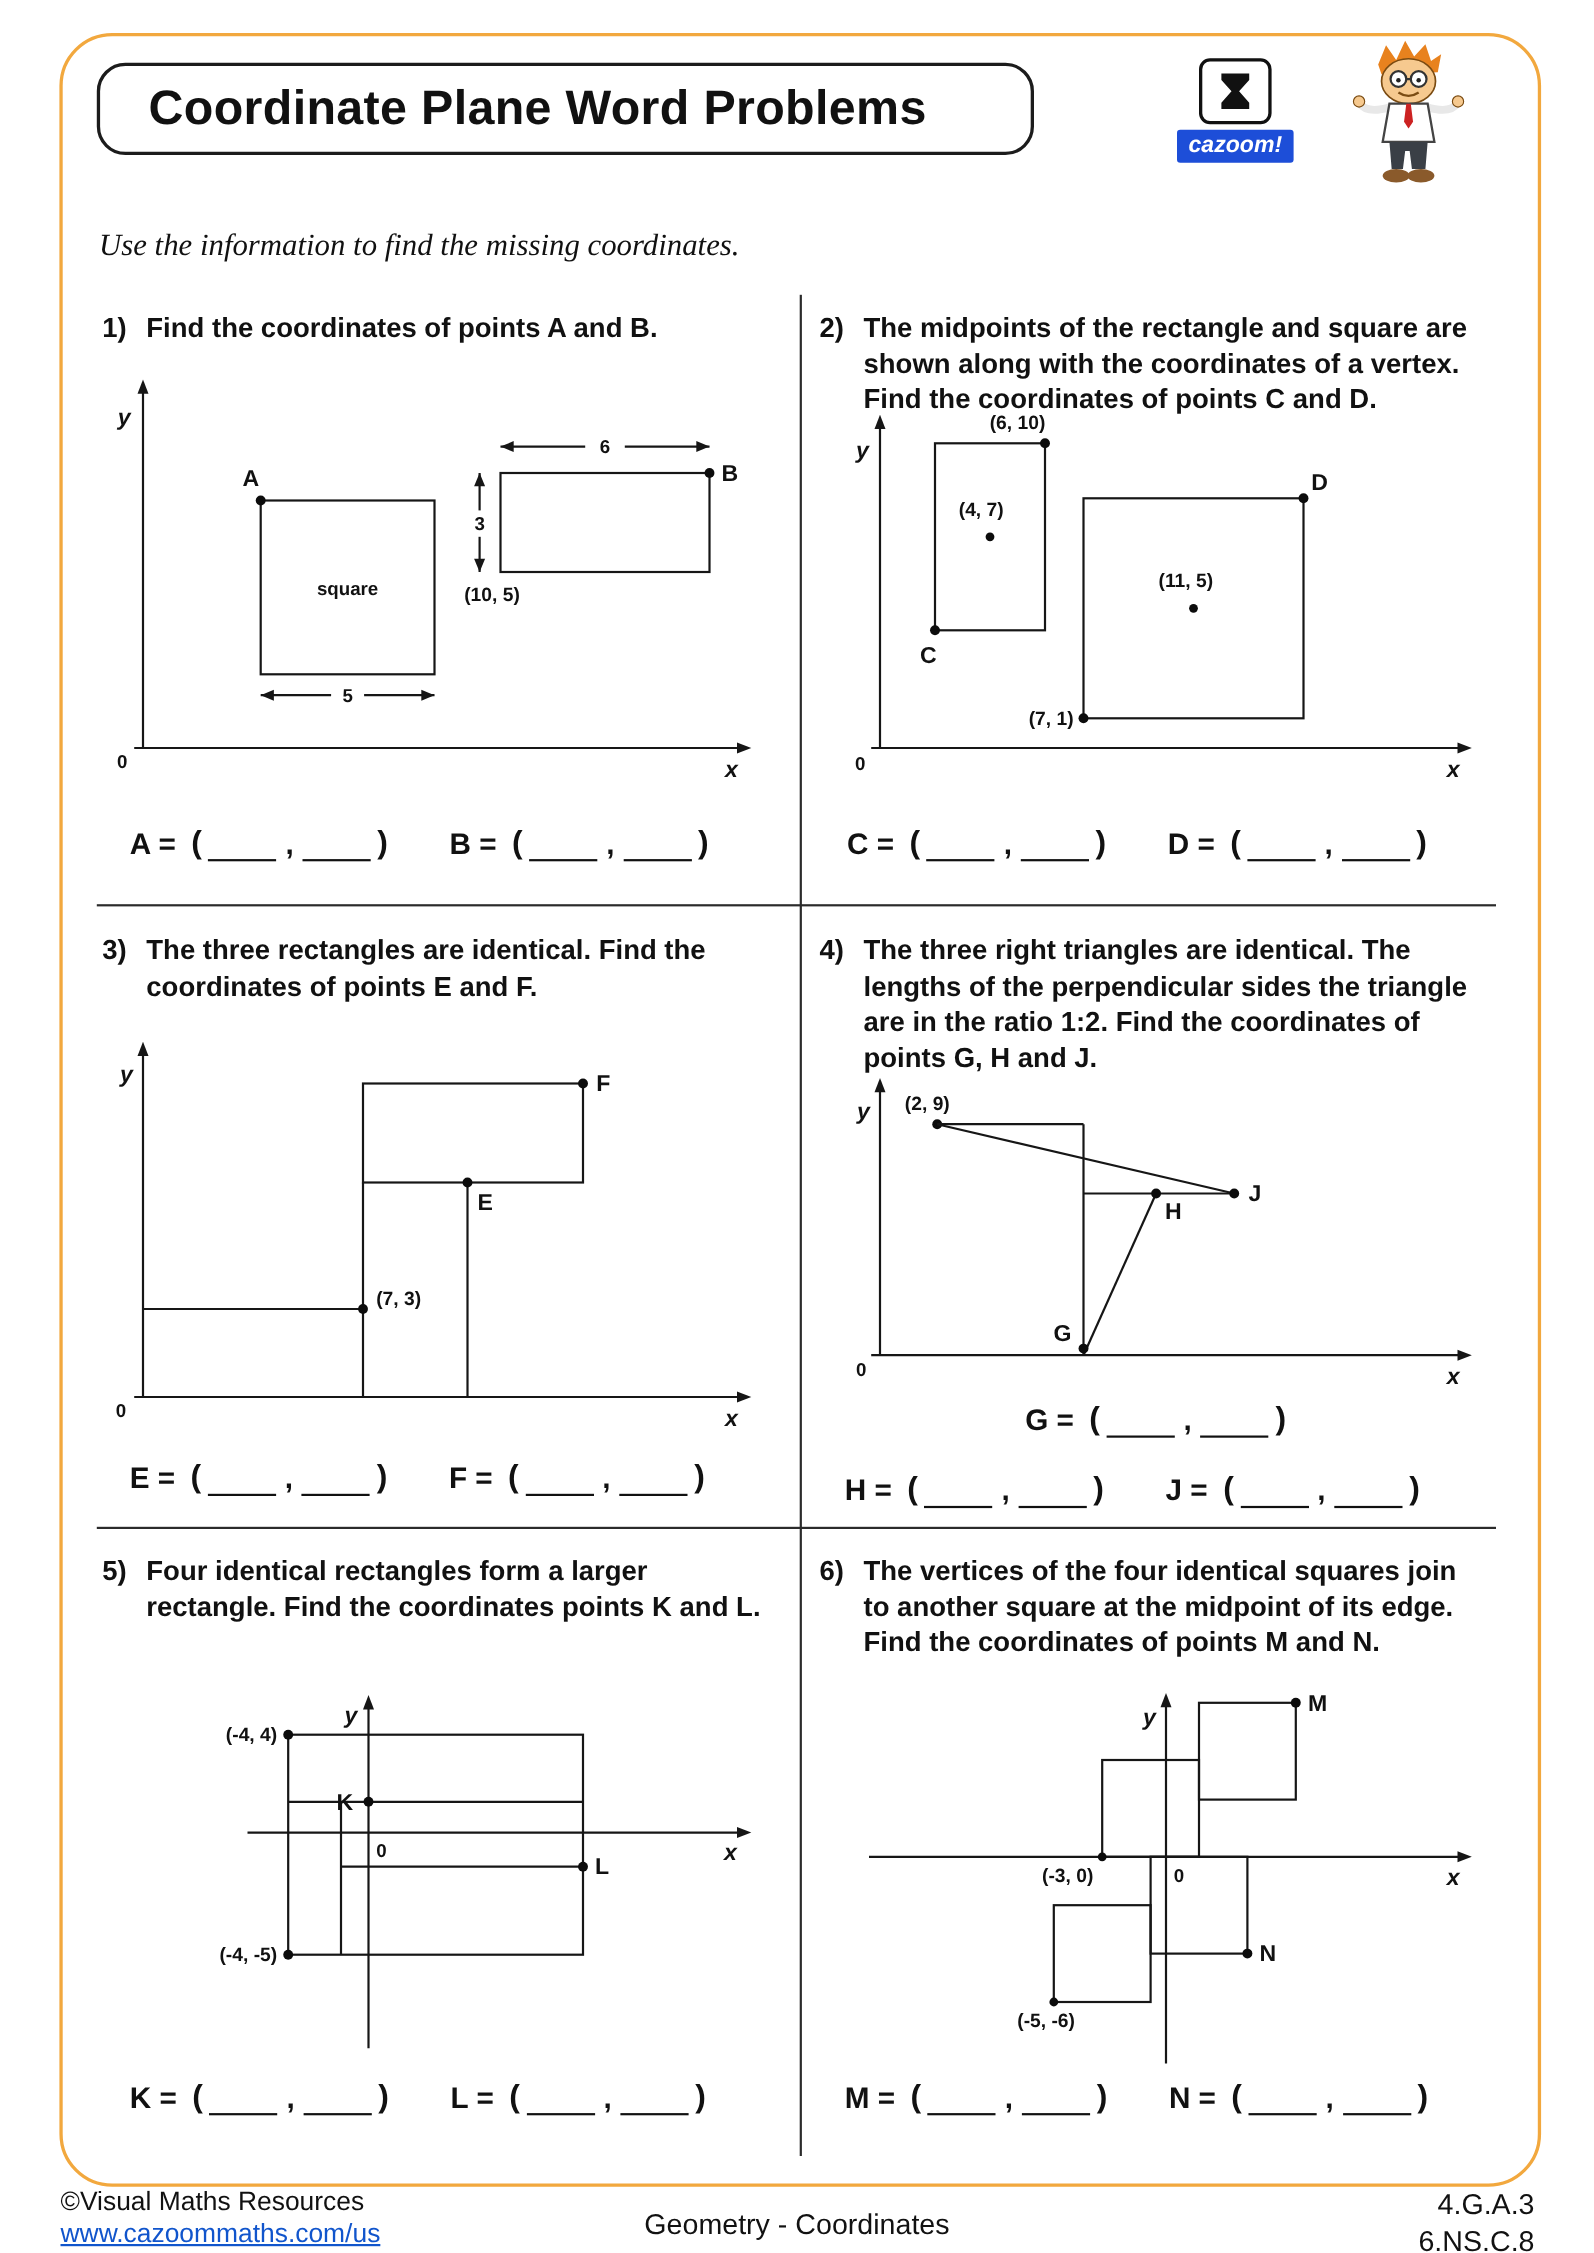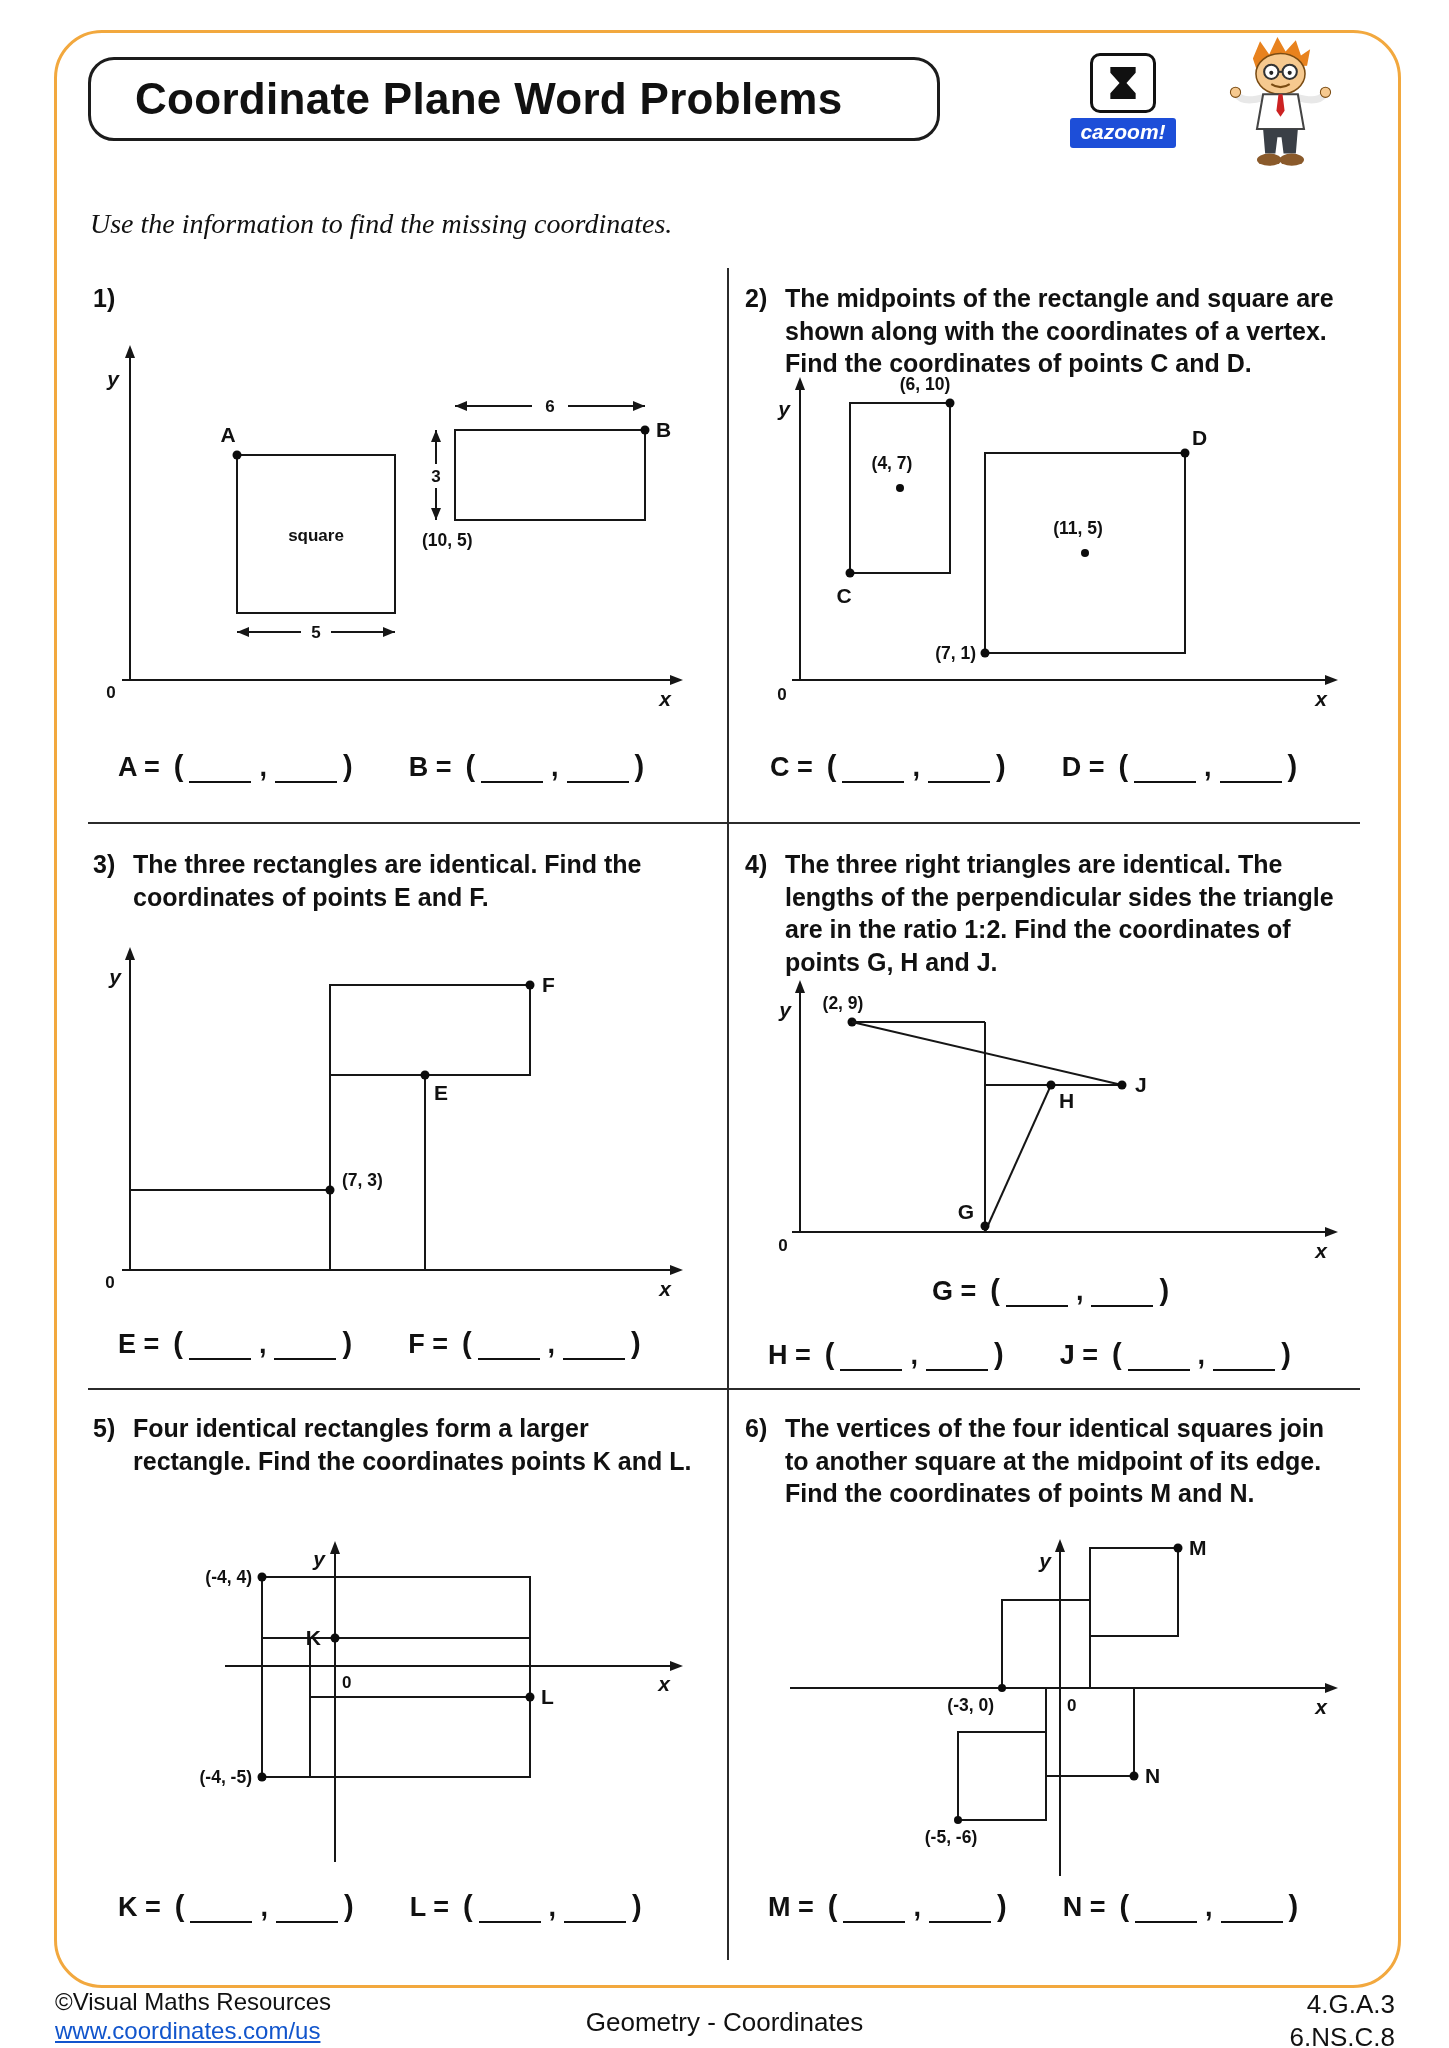--- a/index.html
+++ b/index.html
@@ -87,20 +87,21 @@
 
 <p class="instruction" style="margin:0;">Use the information to find the missing coordinates.</p>
 
 <div class="v-divider"></div>
 <div class="h-divider" style="top:822px;"></div>
 <div class="h-divider" style="top:1388px;"></div>
 
 <section class="cell" style="left:88px;top:268px;width:639px;height:554px;">
   <div class="ptext" style="left:5px;top:14px;width:612px;">
     <span class="pnum">1)</span>
+    <span>Find the coordinates of points A and B.</span>
   </div>
   <svg class="diagram" style="left:7px;top:62px;" width="600" height="400" viewBox="0 0 600 400">
     <line x1="35" y1="26" x2="35" y2="350"></line>
     <polygon points="35,15 30,28 40,28"></polygon>
     <line x1="27" y1="350" x2="577" y2="350"></line>
     <polygon points="588,350 575,345 575,355"></polygon>
     <text class="ax" x="18" y="56" text-anchor="middle">y</text>
     <text class="ax" x="570" y="376" text-anchor="middle">x</text>
     <text class="zr" x="16" y="368" text-anchor="middle">0</text>
     <rect x="142" y="125" width="158" height="158"></rect>
@@ -383,19 +384,19 @@
       <span class="blank"></span>
       <span class="comma">,</span>
       <span class="blank"></span>
       <span class="paren">)</span>
     </div>
   </div>
 </section>
 
 <div class="footer-left">
   <div>©Visual Maths Resources</div>
-  <a href="#">www.coordinates.com/us</a>
+  <a href="#">www.cazoommaths.com/us</a>
 </div>
 <div class="footer-center">Geometry - Coordinates</div>
 <div class="footer-right">
   <div>4.G.A.3</div>
   <div>6.NS.C.8</div>
 </div>
 
 </body></html>

